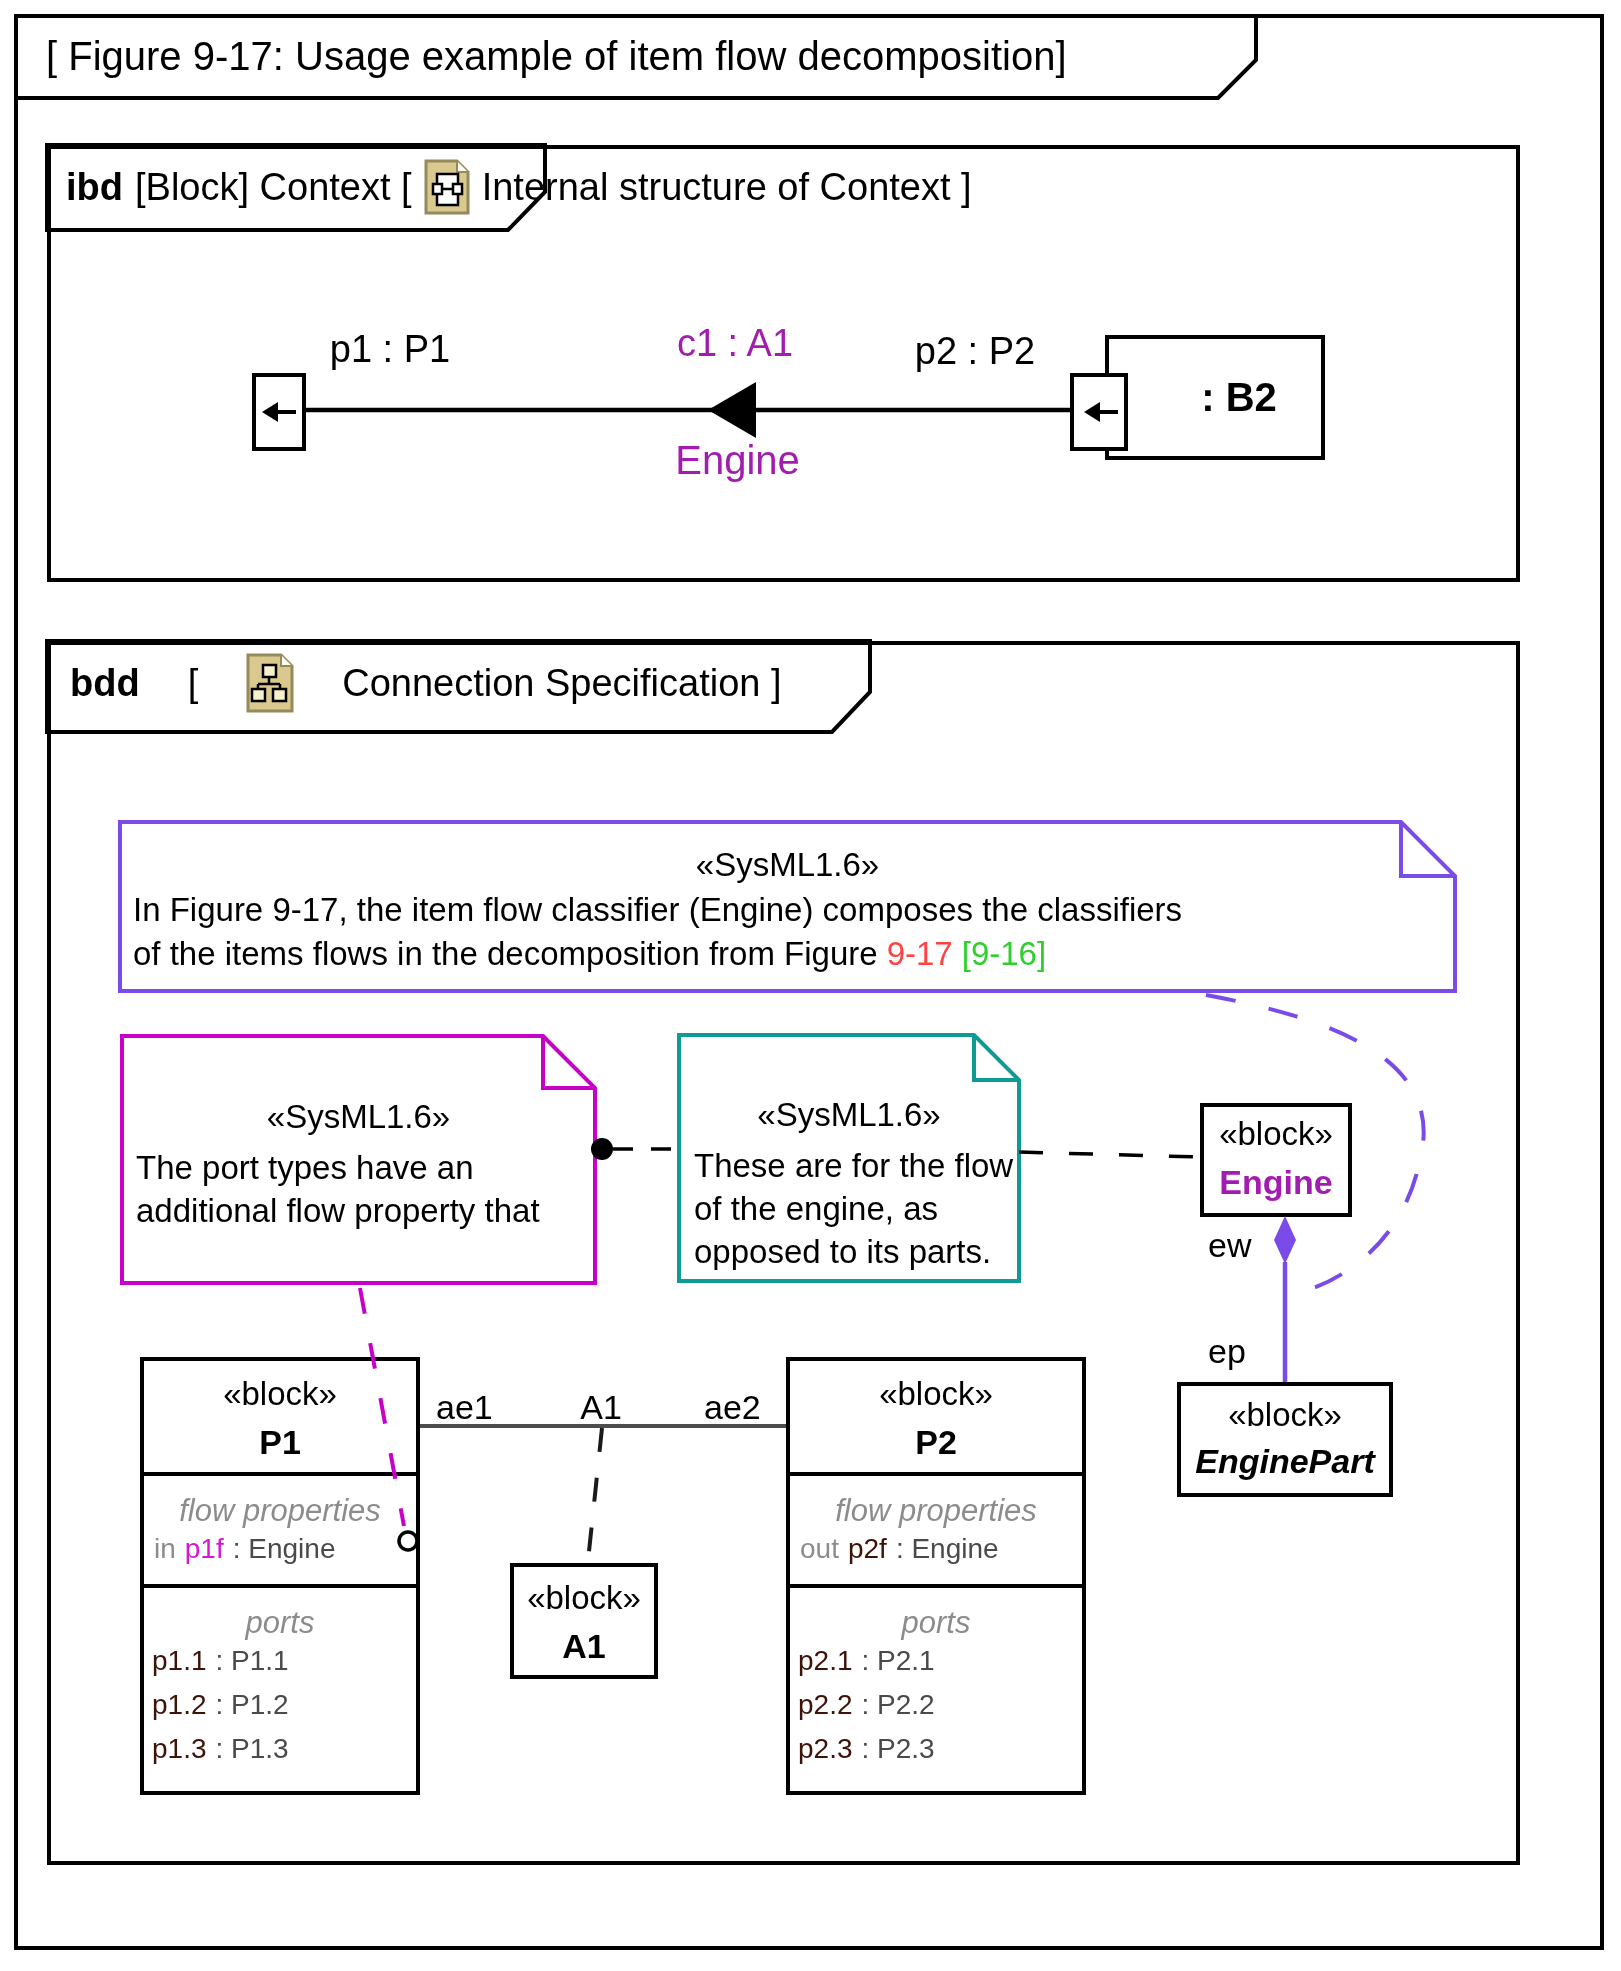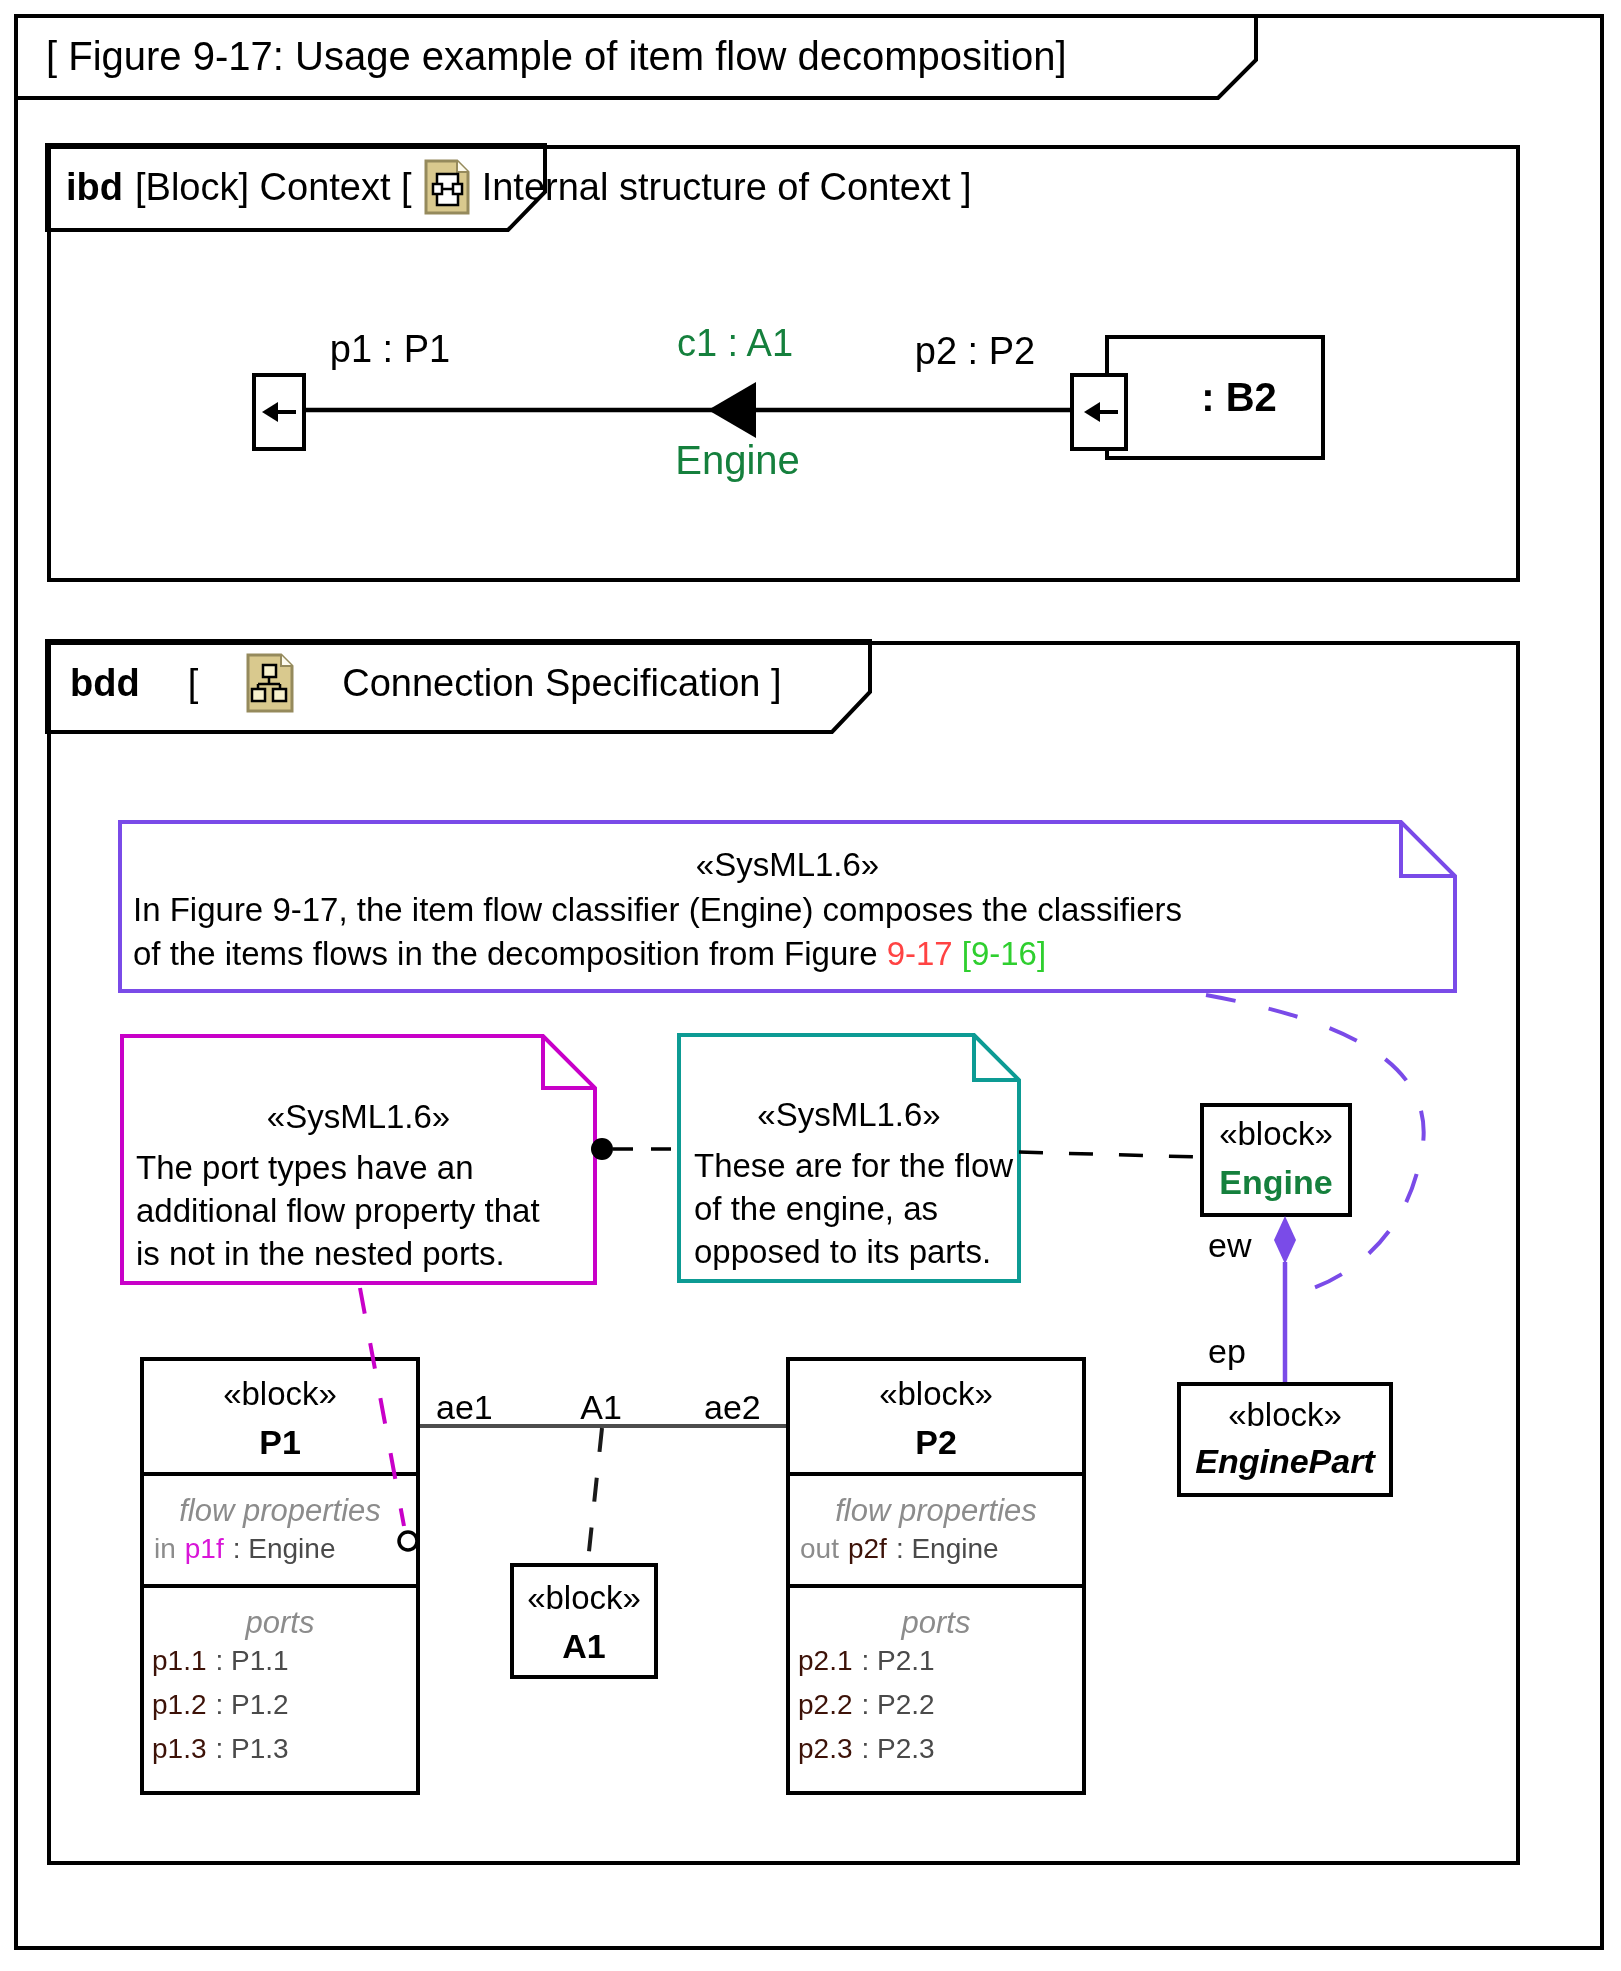--- a/index.html
+++ b/index.html
@@ -7,21 +7,21 @@
         font-family:"Liberation Sans",sans-serif;color:#000;overflow:hidden;}
   .svg-layer{position:absolute;left:0;top:0;pointer-events:none;}
   .abs{position:absolute;}
   .frame{position:absolute;border:4px solid #000;box-sizing:border-box;background:transparent;}
   .blk{position:absolute;border:4px solid #000;box-sizing:border-box;background:#fff;}
   .tabrow{position:absolute;display:flex;align-items:center;gap:12px;white-space:nowrap;font-size:38px;}
   .ctr{text-align:center;}
   .b{font-weight:bold;}
   .i{font-style:italic;}
   .nowrap{white-space:nowrap;}
-  .teal{color:#15803d;}
+  .teal{color:#a21caf;}
   .gray{color:#8c8c8c;}
   .dgray{color:#4a4a4a;}
   .maroon{color:#3d1208;}
   .fmag{color:#d816d8;}
   .red{color:#ff4343;}
   .green{color:#2fcf2f;}
   .fs31{font-size:31px;}
   .fs33{font-size:33px;}
   .fs34{font-size:34px;}
   .fs38{font-size:38px;}
@@ -111,21 +111,20 @@
     <div>In Figure 9-17, the item flow classifier (Engine) composes the classifiers</div>
     <div>
       <span>of the items flows in the decomposition from Figure</span><span class="red m9">9-17</span><span class="green m9">[9-16]</span>
     </div>
   </div>
 
   <div class="abs fs33 ctr" style="left:122px;top:1098px;width:473px;">«SysML1.6»</div>
   <div class="notebody fs33 lh43" style="left:136px;top:1146px;">
     <div>The port types have an</div>
     <div>additional flow property that</div>
-    <div>is not in the nested ports.</div>
   </div>
 
   <div class="abs fs33 ctr" style="left:679px;top:1096px;width:340px;">«SysML1.6»</div>
   <div class="notebody fs33 lh43" style="left:694px;top:1144px;">
     <div>These are for the flow</div>
     <div>of the engine, as</div>
     <div>opposed to its parts.</div>
   </div>
 
   <div class="blk" style="left:1200px;top:1103px;width:152px;height:114px;">

